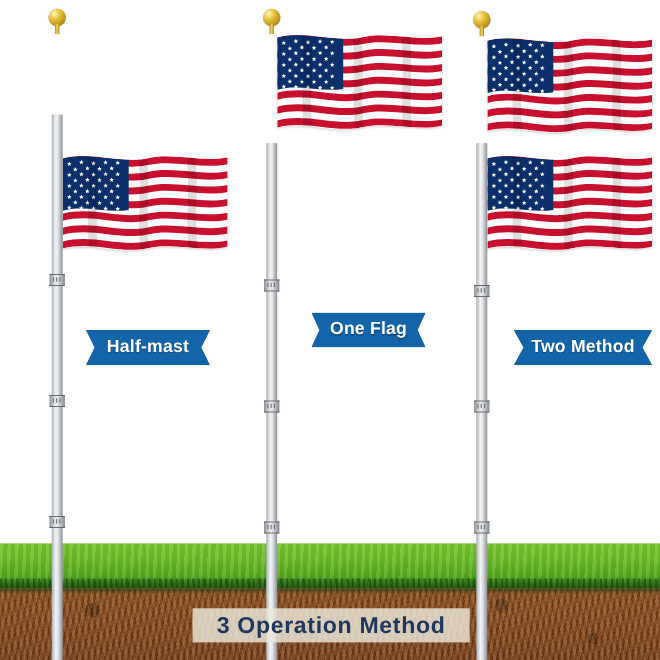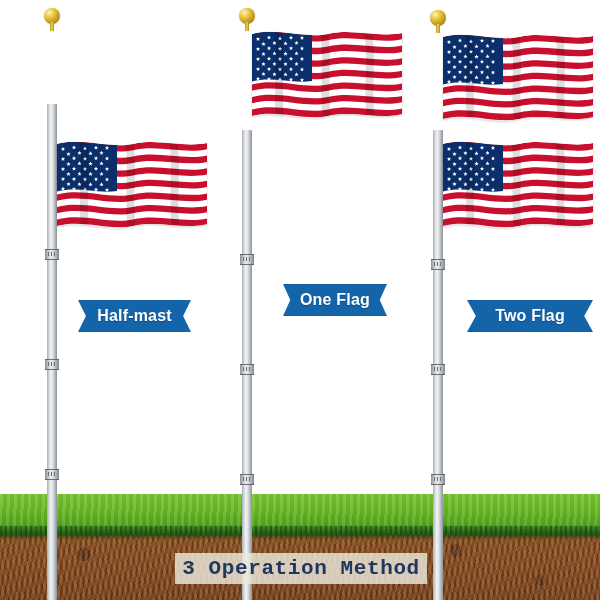--- a/index.html
+++ b/index.html
@@ -54,21 +54,21 @@
   
   .banner{position:absolute;height:32px;display:flex;align-items:center;justify-content:center;}
   .banner .bg{position:absolute;inset:0;background:#1464aa;
     -webkit-clip-path:polygon(0% 0%, 100% 0%, 93% 50%, 100% 100%, 0% 100%, 7% 50%);
     clip-path:polygon(0% 0%, 100% 0%, 93% 50%, 100% 100%, 0% 100%, 7% 50%);}
   .banner .txt{position:relative;color:#fff;font-size:16px;font-weight:700;letter-spacing:.2px;
     white-space:nowrap;text-shadow:0 1px 1px rgba(0,0,0,.25);}
 
   
   .caption{position:absolute;left:175px;top:553px;width:252px;height:31px;
-    background:rgba(236,232,218,.82);display:flex;align-items:center;justify-content:center;font-family:Liberation Mono, monospace;}
+    background:rgba(236,232,218,.82);display:flex;align-items:center;justify-content:center;}
   .caption span{color:#20375e;font-size:21px;font-weight:700;letter-spacing:.6px;white-space:nowrap;}
 </style>
 </head>
 <body>
 
 <div id="stage">
 
   <div class="ground grass"></div>
   <div class="ground soil"></div>
 
@@ -407,20 +407,20 @@
           <path d="M22,0 C26,30 20,60 25,95 L33,95 C28,60 34,30 30,0 Z" fill="#000"></path>
           <path d="M68,0 C73,30 66,62 72,95 L80,95 C74,62 81,30 76,0 Z" fill="#000"></path>
           <path d="M112,0 C117,30 110,62 116,95 L124,95 C118,62 125,30 120,0 Z" fill="#000"></path>
         </g>
       </g>
     </svg>
   </div>
 
   <div class="banner" style="left:467px;top:300px;width:126px;">
     <div class="bg"></div>
-    <div class="txt">Two Flag</div>
+    <div class="txt">Two Method</div>
   </div>
 
   <div class="caption">
     <span>3 Operation Method</span>
   </div>
 
 </div>
 
 </body></html>

